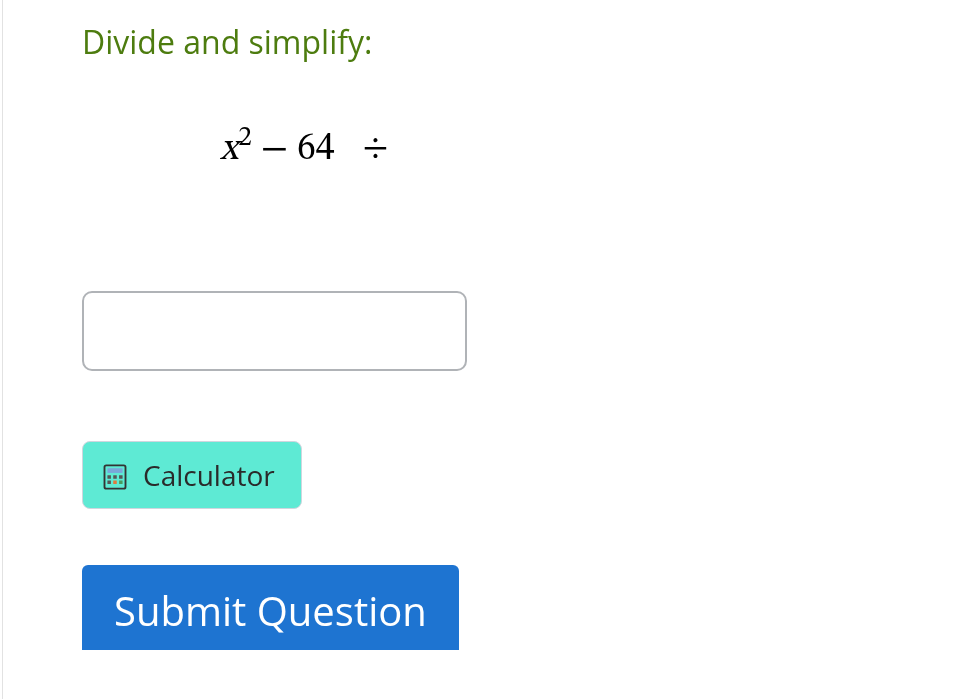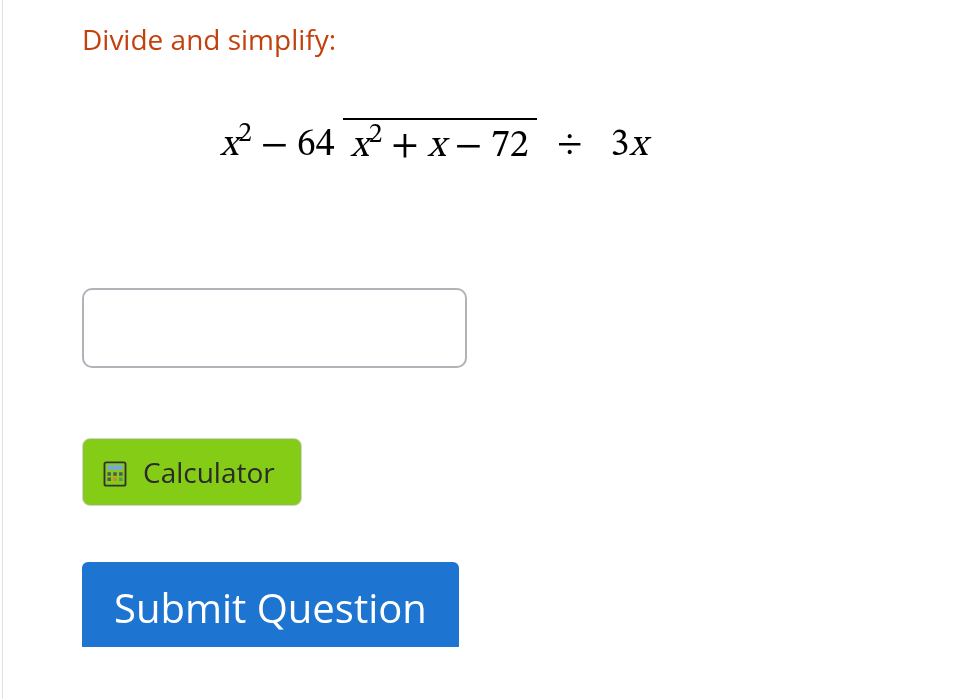--- a/index.html
+++ b/index.html
@@ -12,22 +12,22 @@
       background: #fff;
       width: 976px;
       height: 699px;
       padding: 20px 0 0 0;
       overflow: hidden;
     }
     .content {
       padding-left: 82px;
     }
     .prompt {
-      font-size: 28px;
-      color: #c2410c;
+      font-size: 32px;
+      color: #4d7c0f;
       margin-bottom: 60px;
       font-weight: 400;
     }
     .math-expression {
       display: flex;
       align-items: center;
       justify-content: flex-start;
       margin-left: 130px;
       margin-bottom: 115px;
       font-family: "STIX Two Math", "Cambria Math", "Times New Roman", serif;
@@ -69,21 +69,21 @@
       background: #fff;
       font-size: 24px;
       padding: 0 15px;
       display: block;
       margin-bottom: 70px;
     }
     .calculator-btn {
       display: inline-flex;
       align-items: center;
       gap: 14px;
-      background: #84cc16;
+      background: #5eead4;
       border: 1.5px solid #cfd6de;
       border-radius: 8px;
       padding: 14px 26px 14px 18px;
       font-size: 28px;
       color: #2a2a2a;
       cursor: pointer;
       font-family: inherit;
       margin-bottom: 56px;
     }
     .calc-icon {
@@ -118,31 +118,25 @@
 
 <div class="content">
 
   <div class="prompt">Divide and simplify:</div>
 
   <div class="math-expression">
     <span class="fraction">
       <span class="numerator">
         <span class="mathvar">x</span><span class="sup">2</span><span> − 64</span>
       </span>
-      <span class="denominator">
-        <span class="mathvar">x</span><span class="sup">2</span><span> + </span><span class="mathvar">x</span><span> − 72</span>
-      </span>
     </span>
 
     <span class="operator">÷</span>
 
     <span class="fraction">
-      <span class="numerator">
-        <span>3</span><span class="mathvar">x</span>
-      </span>
     </span>
   </div>
 
   <input type="text" class="answer-input" value="" style="">
 
   <button class="calculator-btn">
     <span class="calc-icon">
       <svg viewBox="0 0 24 24" width="28" height="28">
         <rect x="3" y="2" width="18" height="20" rx="1.5" fill="none" stroke="#333" stroke-width="1.6"></rect>
         <rect x="5.5" y="4.5" width="13" height="4" fill="#7aa7d9"></rect>

